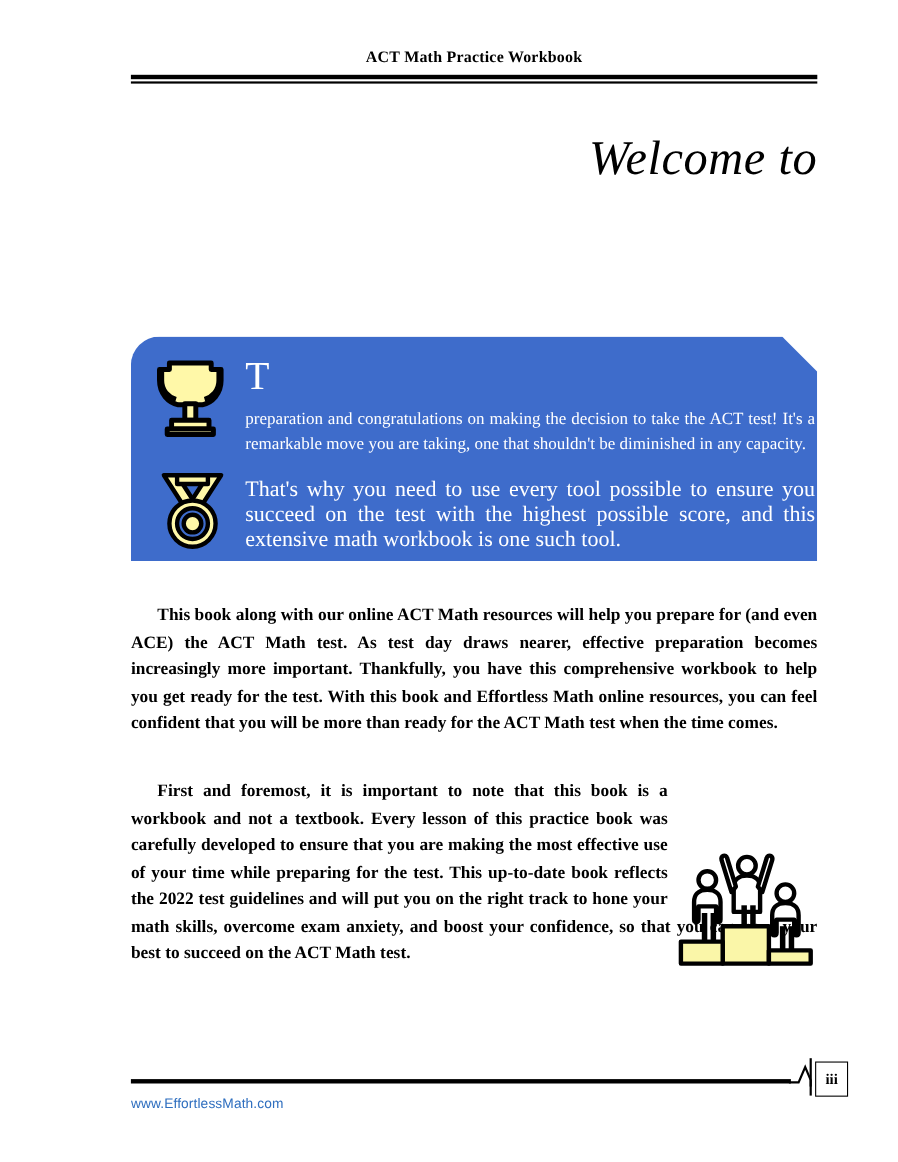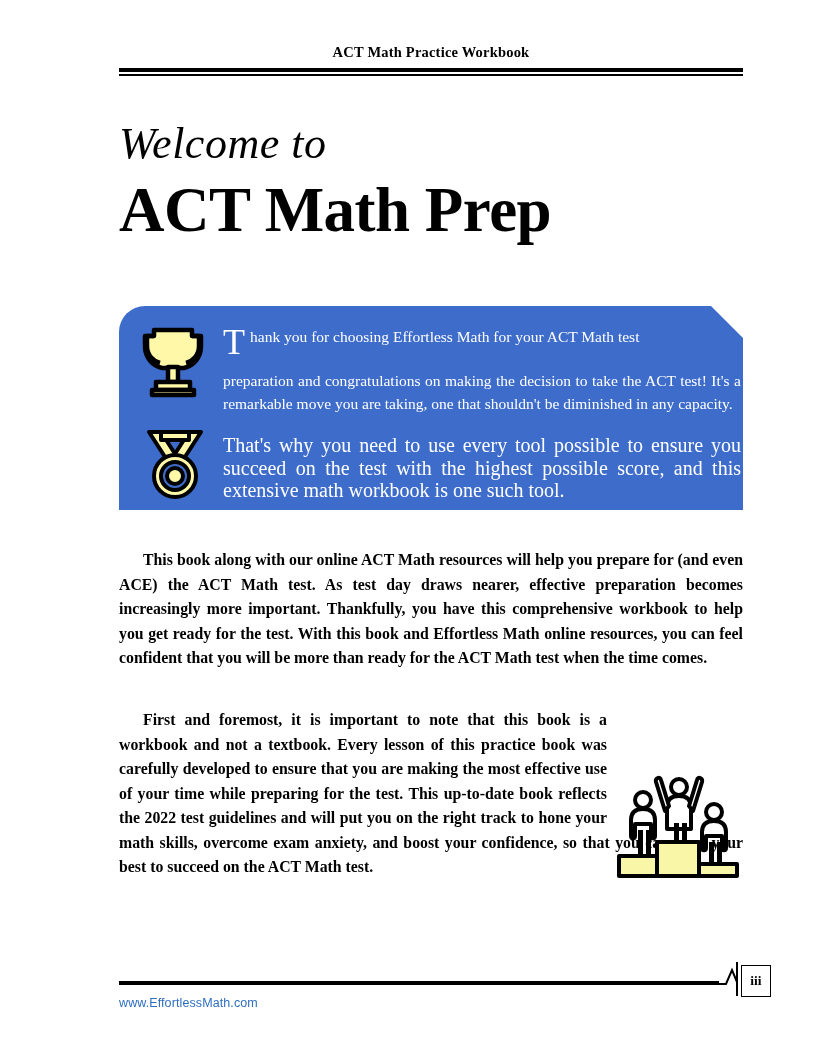--- a/index.html
+++ b/index.html
@@ -55,21 +55,21 @@
     height: 1.5px;
     background: #000;
   }
 
   
   .title-block {
     position: absolute;
     left: 96px;
     top: 118px;
     width: 624px;
-    text-align: left;
+    text-align: right;
   }
   .welcome-to {
     font-family: "Liberation Serif", serif;
     font-style: italic;
     font-size: 44px;
     line-height: 52px;
     color: #000;
     letter-spacing: 0.5px;
   }
   .main-title {
@@ -253,27 +253,26 @@
 <div class="page">
 
   <div class="header">
     <div class="header-title">ACT Math Practice Workbook</div>
   </div>
   <div class="header-rule-thick"></div>
   <div class="header-rule-thin"></div>
 
   <div class="title-block">
     <div class="welcome-to">Welcome to</div>
-    <div class="main-title">ACT Math Prep</div>
   </div>
 
   <div class="callout">
     <div class="callout-inner">
       <div class="callout-text callout-p1">
-        <span class="dropcap">T</span><span>hank you for choosing Effortless Math for your ACT Math test</span>
+        <span class="dropcap">T</span>
         <div class="callout-p1-rest">preparation and congratulations on making the decision to take the ACT test! It's a remarkable move you are taking, one that shouldn't be diminished in any capacity.</div>
       </div>
       <div class="callout-p2">That's why you need to use every tool possible to ensure you succeed on the test with the highest possible score, and this extensive math workbook is one such tool.</div>
     </div>
   </div>
 
   <svg class="icon-trophy" viewBox="0 0 72 74">
     <g stroke="#000000" stroke-width="4.5" stroke-linejoin="round" fill="#FFF8A8">
       <path d="M17 6 h38 v6 h9 v10 c0 12 -8 20 -17 22 v0 h-22 v0 c-9 -2 -17 -10 -17 -22 v-10 h9 z"></path>
       <path d="M17 12 h-7 v10 c0 9 6 15 13 17" fill="none"></path>

